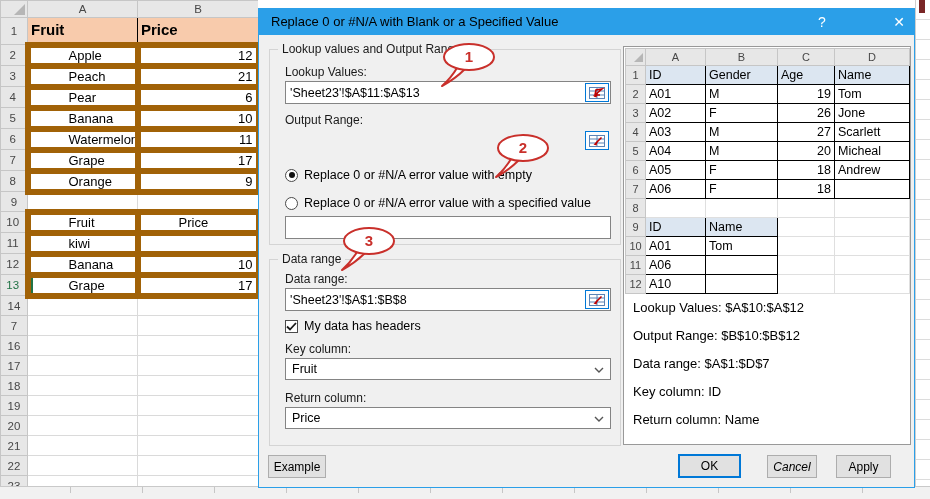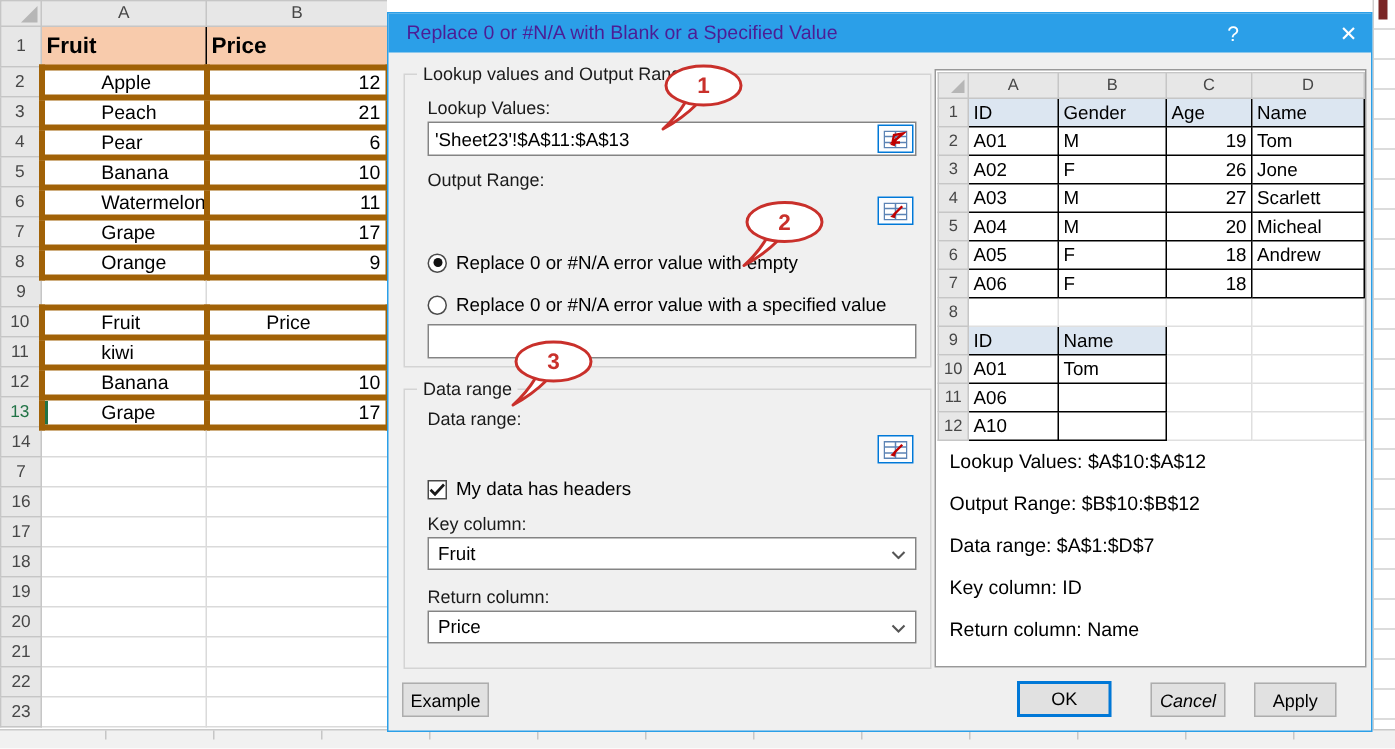--- a/index.html
+++ b/index.html
@@ -7,42 +7,42 @@
     font-family:"Liberation Sans", sans-serif; }
   .stage { position:relative; width:930px; height:499px; background:#fff; }
 
   
   .left-sheet { position:absolute; left:0; top:0; width:258px; height:486px; overflow:hidden; }
   table.xl { border-collapse:collapse; table-layout:fixed; width:258px; }
   table.xl th { background:#e7e7e7; border:1px solid #c6c6c6; color:#474747;
     font-weight:400; font-size:11.5px; text-align:center; }
   table.xl td { background:#fff; border:1px solid #dadada; font-size:13px; color:#000;
     padding:0 3px; white-space:nowrap; overflow:hidden; }
-  table.xl td.blk { border:4px solid #a16207;padding-left:38px; }
+  table.xl td.blk { border:6px solid #a16207;padding-left:38px; }
   table.xl td.orange { background:#f8cbac; font-weight:700; font-size:15px; border:1px solid #000; }
   table.xl td.num { text-align:right; }
   table.xl th.act { color:#217346; border-right:2px solid #217346; }
   table.xl td.acell { box-shadow: inset 2px 0 0 #217346; }
   .corner-tri { width:0; height:0; border-left:11px solid transparent;
     border-bottom:11px solid #b6b6b6; margin:3px 2px 2px auto; }
 
   
   .back-right { position:absolute; left:915px; top:0; width:15px; height:486px;
     background:repeating-linear-gradient(to bottom,#fff 0 19px,#dcdcdc 19px 20px);
     border-left:1px solid #cfcfcf; }
   .maroon-mark { position:absolute; left:919px; top:0; width:6px; height:13px; background:#7a2626; }
   .bottom-strip { position:absolute; left:0; top:486px; width:930px; height:13px;
     background:#f1f1f1; border-top:1px solid #c9c9c9; }
   .bottom-strip i { position:absolute; top:0; width:1px; height:6px; background:#c6c6c6; }
 
   
   .dialog { position:absolute; left:258px; top:8px; width:657px; height:480px;
     background:#f0f0f0; border:1px solid #2b9fe8; }
   .tbar { position:absolute; left:0; top:0; width:100%; height:26px; background:#2b9fe8; }
-  .tbar .ttl { position:absolute; left:12px; top:0; line-height:26px; color:#4c1d95; font-size:13px; }
+  .tbar .ttl { position:absolute; left:12px; top:0; line-height:26px; color:#000000; font-size:13px; }
   .tbar .hbtn { position:absolute; top:0; width:30px; height:26px; line-height:26px;
     text-align:center; color:#fff; font-size:14px; cursor:default; }
   .tbar .help { left:548px; }
   .tbar .close { left:625px; }
 
   .grp { position:absolute; border:1px solid #d4d4d4; }
   .grp-title { position:absolute; top:-8px; left:8px; background:#f0f0f0; padding:0 4px;
     font-size:12px; color:#1a1a1a; white-space:nowrap; }
   .lbl { position:absolute; font-size:12px; color:#1a1a1a; white-space:nowrap; }
   .txt { position:absolute; height:23px; border:1px solid #848484; background:#fff;
@@ -284,20 +284,21 @@
     <div class="optrow" style="left:26px; top:187px;">
       <span class="radio"></span>
       <span class="optlbl">Replace 0 or #N/A error value with a specified value</span>
     </div>
     <input class="txt plain" style="left: 26px; top: 207px; width: 326px;" value="">
 
     <div class="grp" style="left:10px; top:250px; width:352px; height:187px;">
       <span class="grp-title">Data range</span>
     </div>
     <span class="lbl" style="left:26px; top:263px;">Data range:</span>
+    <input class="txt" style="left: 26px; top: 279px; width: 326px;" value="'Sheet23'!$A$1:$B$8">
     <span class="rbtn" style="left:326px; top:281px;">
       <svg width="16" height="12" viewBox="0 0 16 12">
         <rect x="0.5" y="0.5" width="15" height="11" fill="#fff" stroke="#5b83b5"></rect>
         <line x1="0.5" y1="4" x2="15.5" y2="4" stroke="#5b83b5"></line>
         <line x1="0.5" y1="8" x2="15.5" y2="8" stroke="#5b83b5"></line>
         <line x1="8" y1="0.5" x2="8" y2="11.5" stroke="#5b83b5"></line>
         <path d="M4.5 9.5 L9 5.5 L7.5 10.5 Z" fill="#c00000"></path>
         <path d="M12.5 2.5 L7 8" stroke="#c00000" stroke-width="1.6" fill="none"></path>
       </svg>
     </span>

